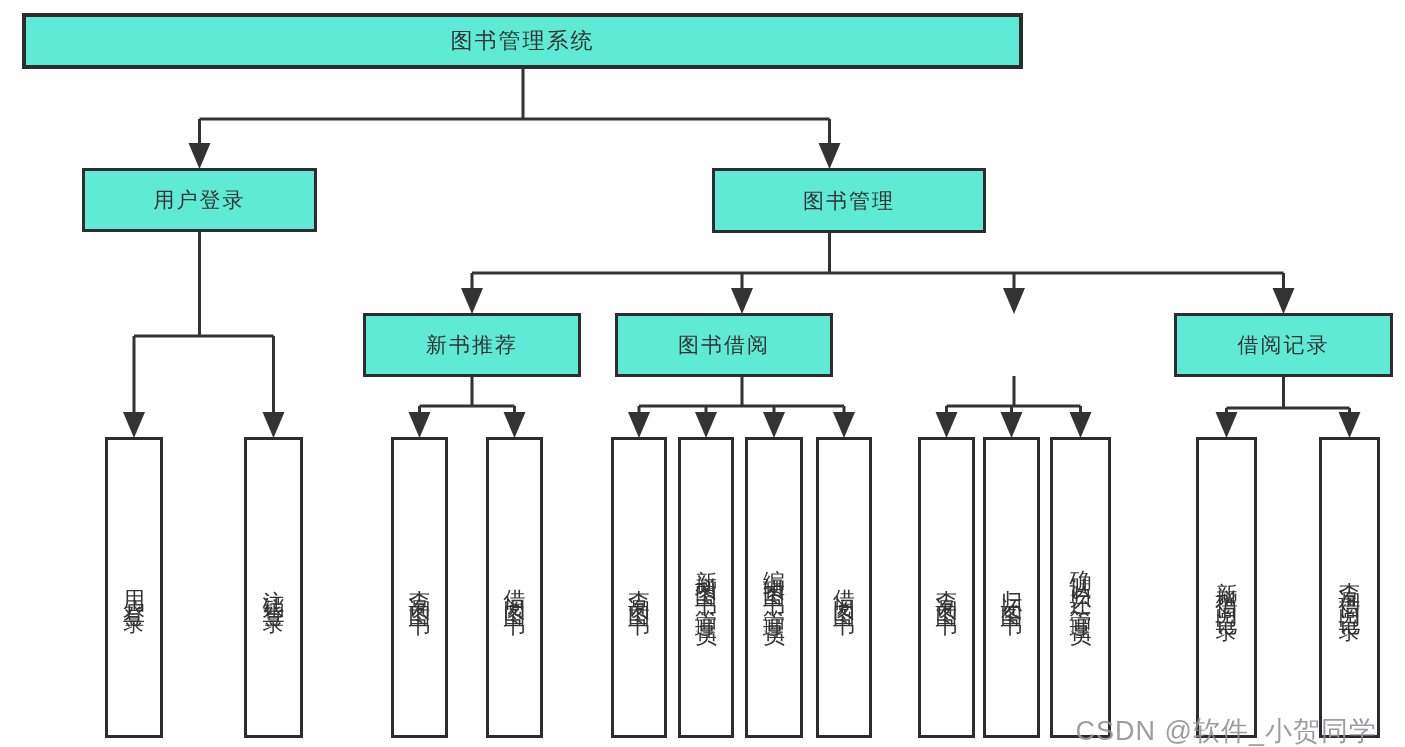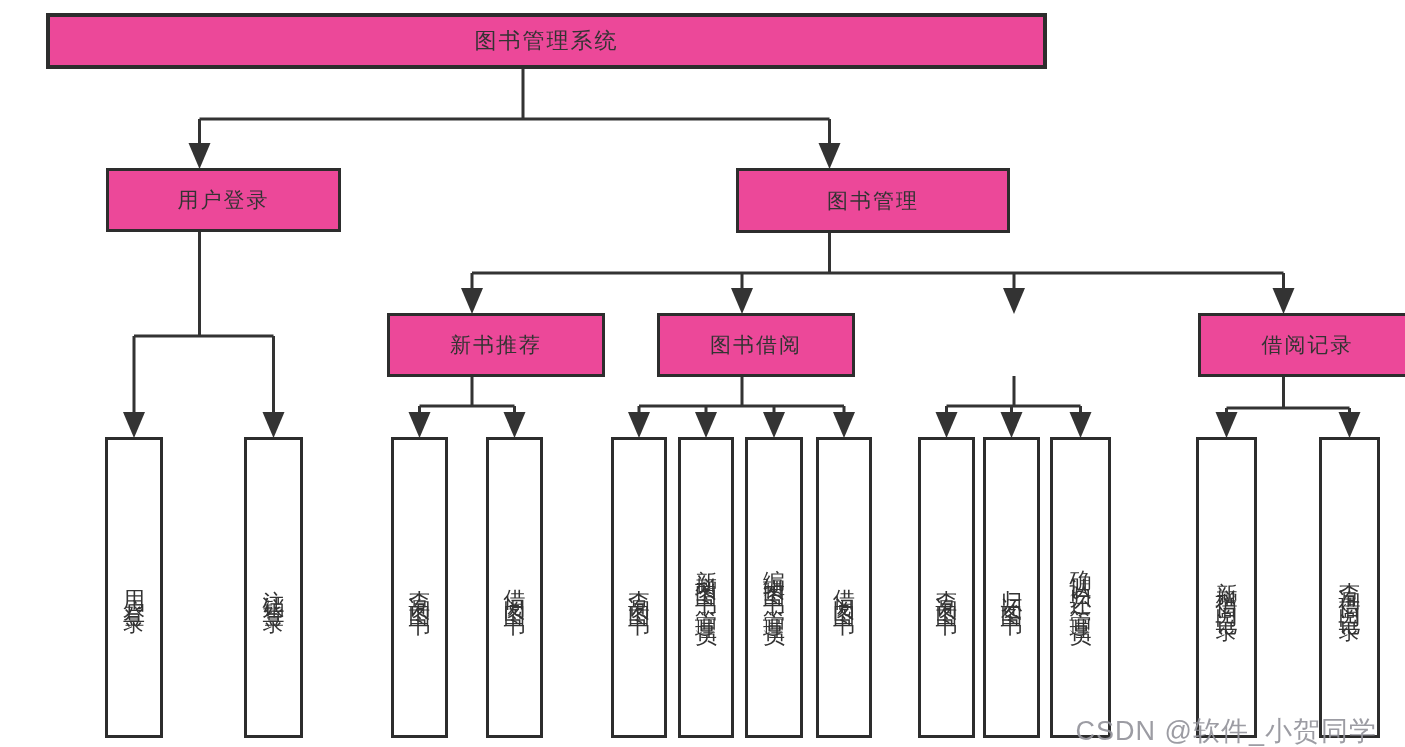--- a/index.html
+++ b/index.html
@@ -18,31 +18,30 @@
   #connectors {
     position: absolute;
     left: 0; top: 0;
     width: 1405px;
     height: 747px;
     z-index: 1;
   }
   .node {
     position: absolute;
     box-sizing: border-box;
-    background: #ec4899;
+    background: #5eead4;
     border: 3px solid #2d2d2d;
     display: flex;
     align-items: center;
     justify-content: center;
     color: #333333;
     font-size: 21px;
     letter-spacing: 2px;
     z-index: 2;
     white-space: nowrap;
-    margin-left: 24px;
   }
   .node.root {
     border-width: 4px;
     font-size: 22px;
   }
   .vnode {
     position: absolute;
     box-sizing: border-box;
     background: #ffffff;
     border: 3px solid #2d2d2d;
@@ -140,21 +139,21 @@
       <polygon points="1338.5,412 1360.5,412 1349.5,438"></polygon>
     </g>
   </svg>
 
   <div class="node root" style="left:22px; top:13px; width:1001px; height:56px;">图书管理系统</div>
 
   <div class="node" style="left:82px; top:168px; width:235px; height:64px;">用户登录</div>
   <div class="node" style="left:712px; top:168px; width:274px; height:65px;">图书管理</div>
 
   <div class="node" style="left:363px; top:313px; width:218px; height:64px;">新书推荐</div>
-  <div class="node" style="left:633px; top:313px; width:198px; height:64px;">图书借阅</div>
+  <div class="node" style="left:615px; top:313px; width:218px; height:64px;">图书借阅</div>
   <div class="node" style="left:1174px; top:313px; width:219px; height:64px;">借阅记录</div>
 
   <div class="vnode" style="left:105px; width:58px;">
     <span class="vtext">用户登录</span>
   </div>
   <div class="vnode" style="left:244px; width:59px;">
     <span class="vtext">注销登录</span>
   </div>
 
   <div class="vnode" style="left:391px; width:57px;">

